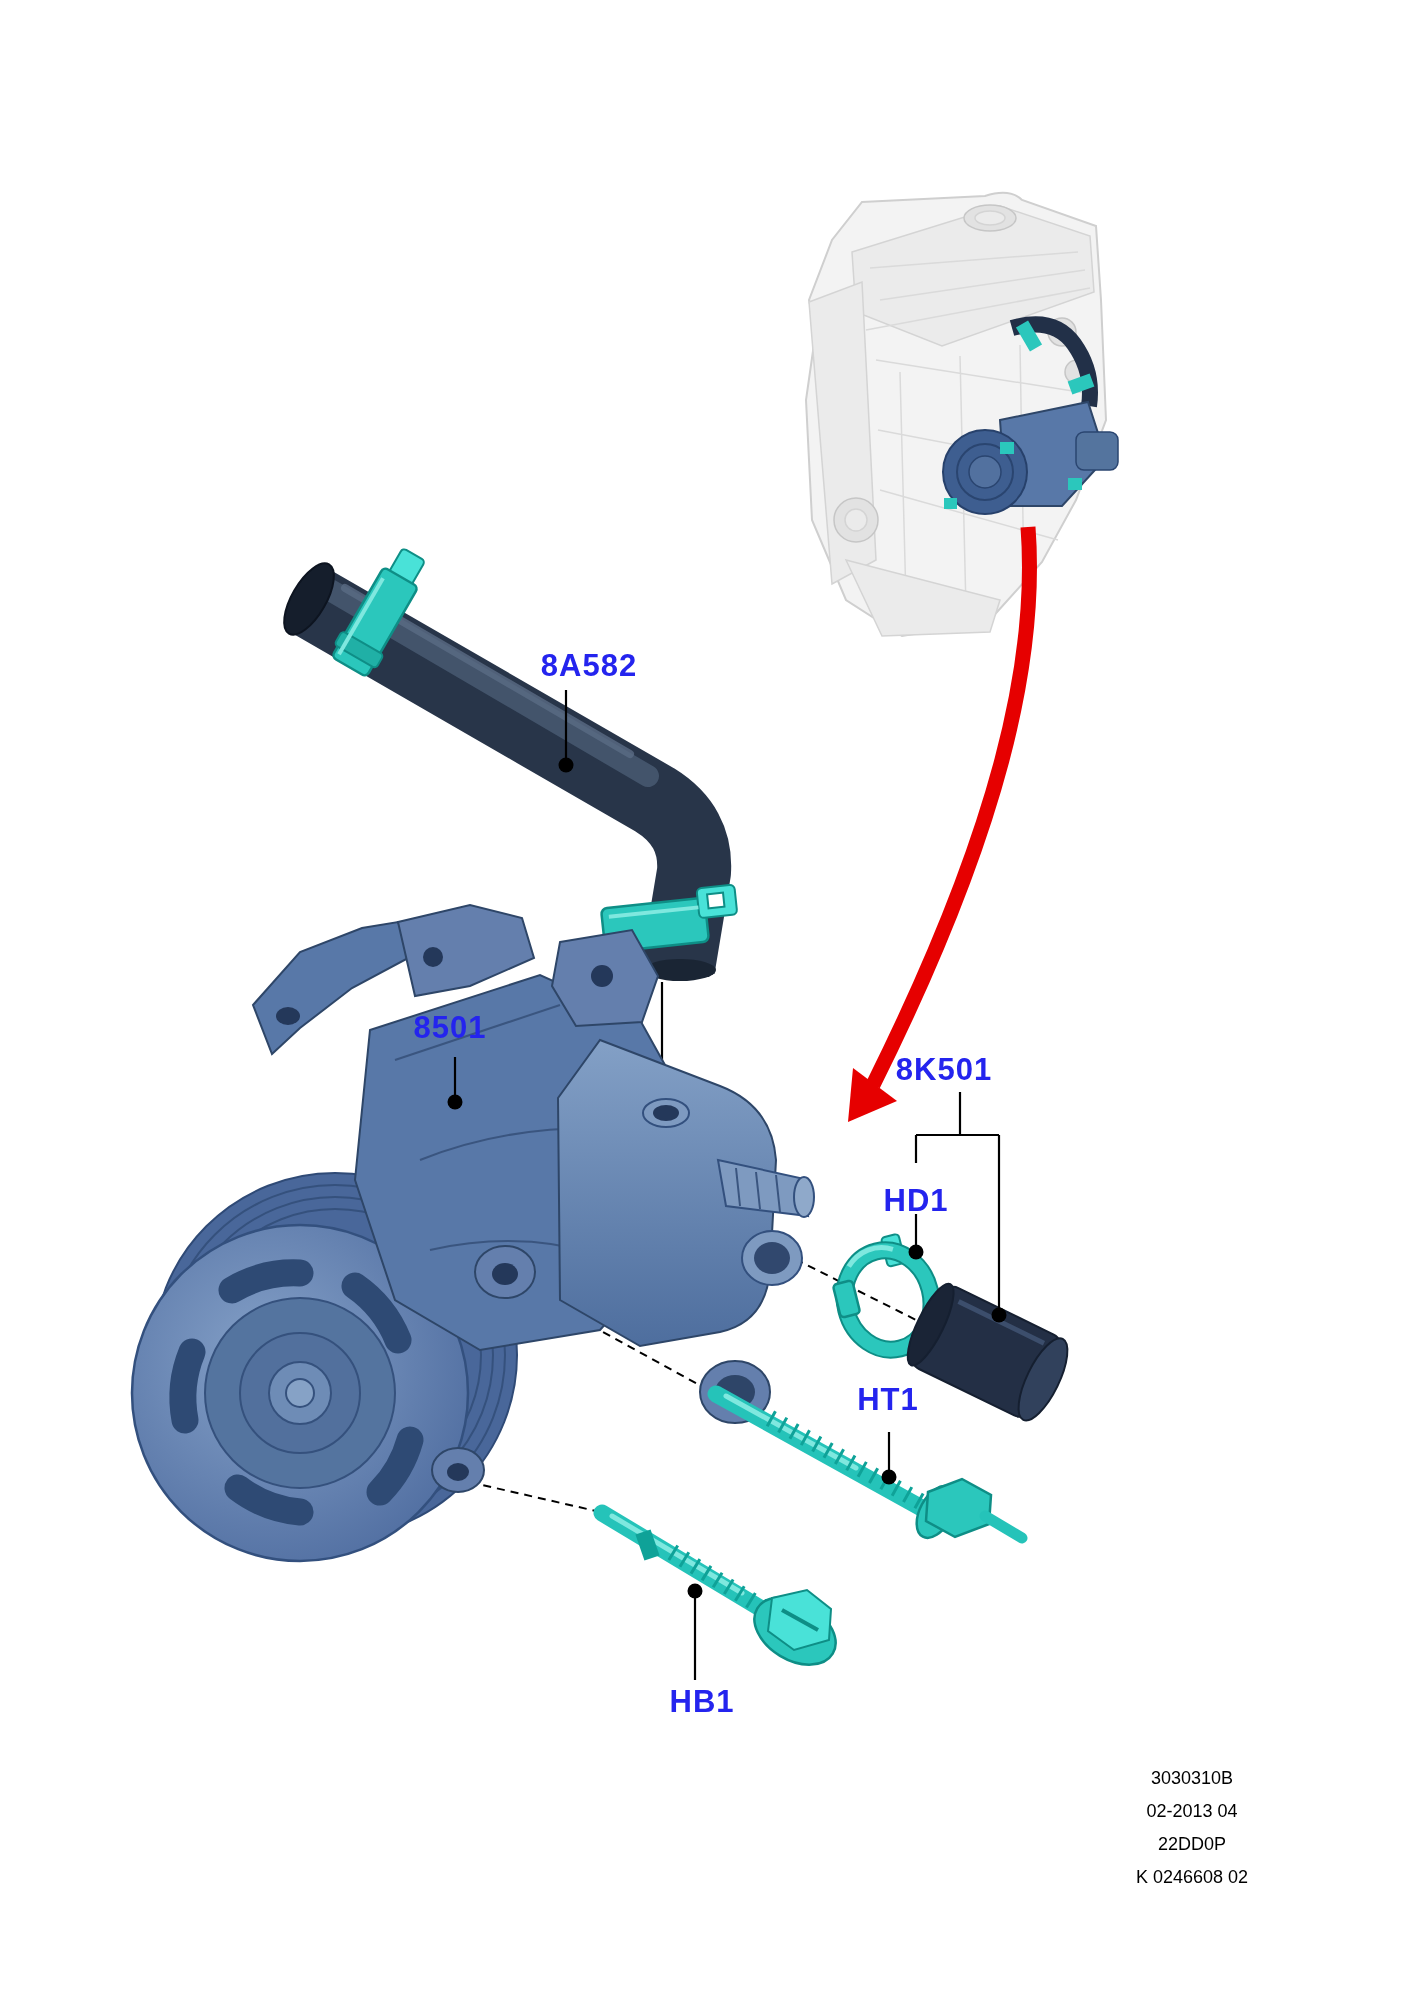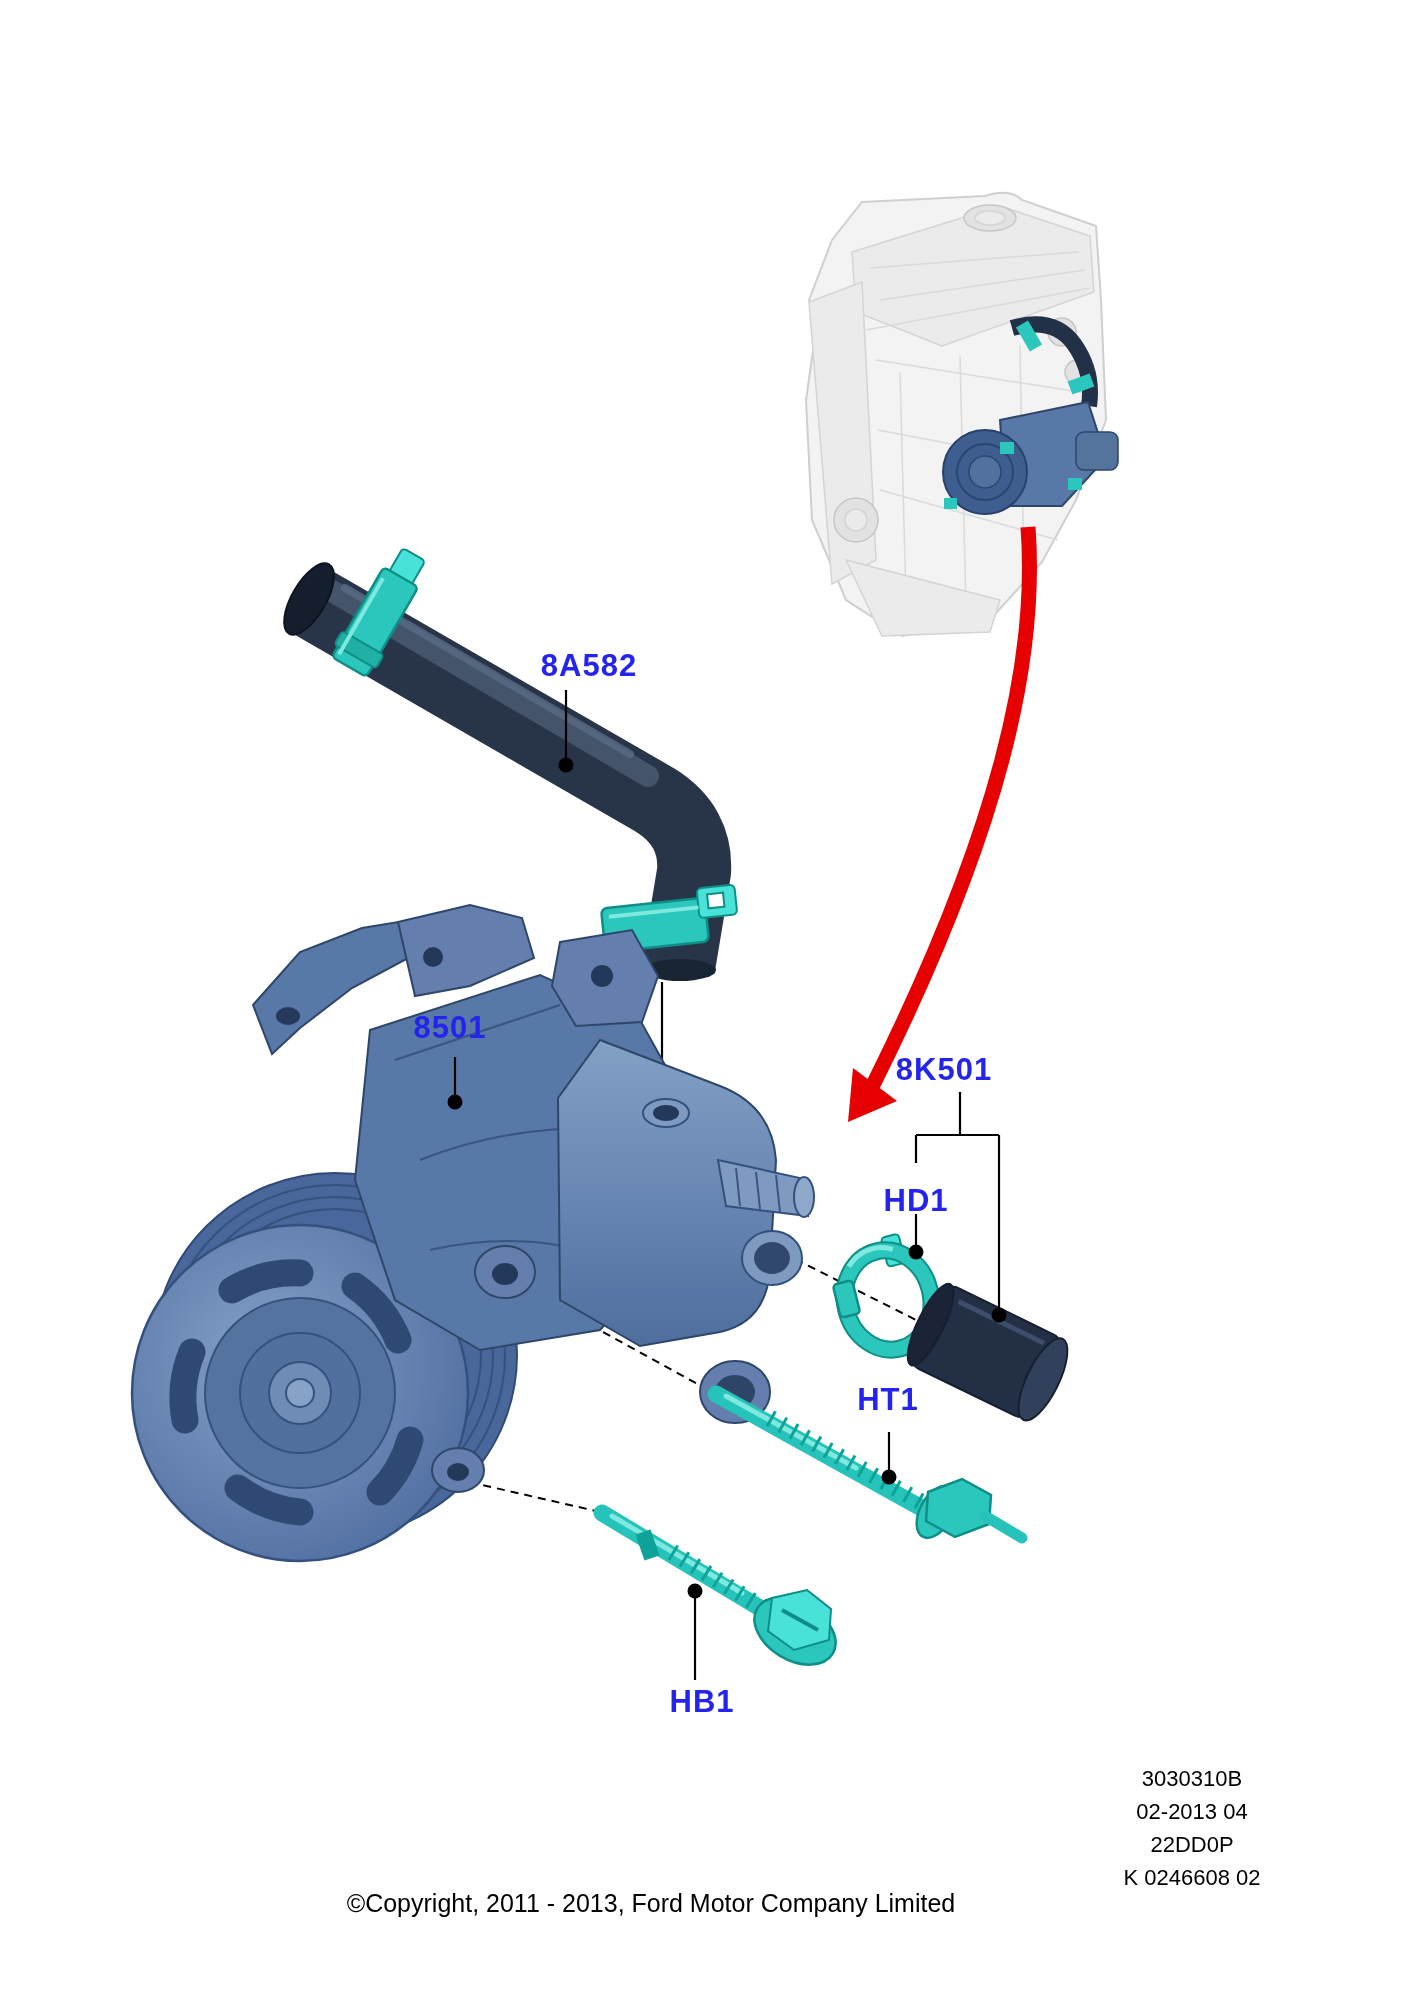--- a/index.html
+++ b/index.html
@@ -47,21 +47,21 @@
   .arrow{fill:none;stroke:var(--arrow-red);stroke-width:15;}
   .arrow-head{fill:var(--arrow-red);stroke:none;}
 
   .leader{fill:none;stroke:var(--ink);stroke-width:2.2;}
   .leader-dashed{fill:none;stroke:var(--ink);stroke-width:2;stroke-dasharray:8 6;}
   .dot{fill:var(--ink);stroke:none;}
 
   .part-label{position:absolute;transform:translate(-50%,-50%);
       color:var(--label-blue);font-weight:bold;font-size:31px;letter-spacing:1px;white-space:nowrap;}
   #doc-info{position:absolute;left:1080px;top:1762px;width:224px;text-align:center;
-      font-size:22px;line-height:33px;color:#000;}
+      font-size:18px;line-height:33px;color:#000;}
   #copyright{position:absolute;left:651px;top:1903px;transform:translate(-50%,-50%);
       font-size:25px;color:#000;white-space:nowrap;}
 </style>
 </head>
 <body>
 
 <div id="stage">
 
   <svg id="art" width="1409" height="2000" viewBox="0 0 1409 2000">
     <defs>
@@ -265,15 +265,14 @@
 
   <div class="part-label" style="left:702px;top:1702px;">HB1</div>
 
   <div id="doc-info">
     <div>3030310B</div>
     <div>02-2013 04</div>
     <div>22DD0P</div>
     <div>K 0246608 02</div>
   </div>
 
-  <div id="copyright">©Copyright, 2011 - 2013, Ford Motor Company Limited</div>
 
 </div>
 
 </body></html>

